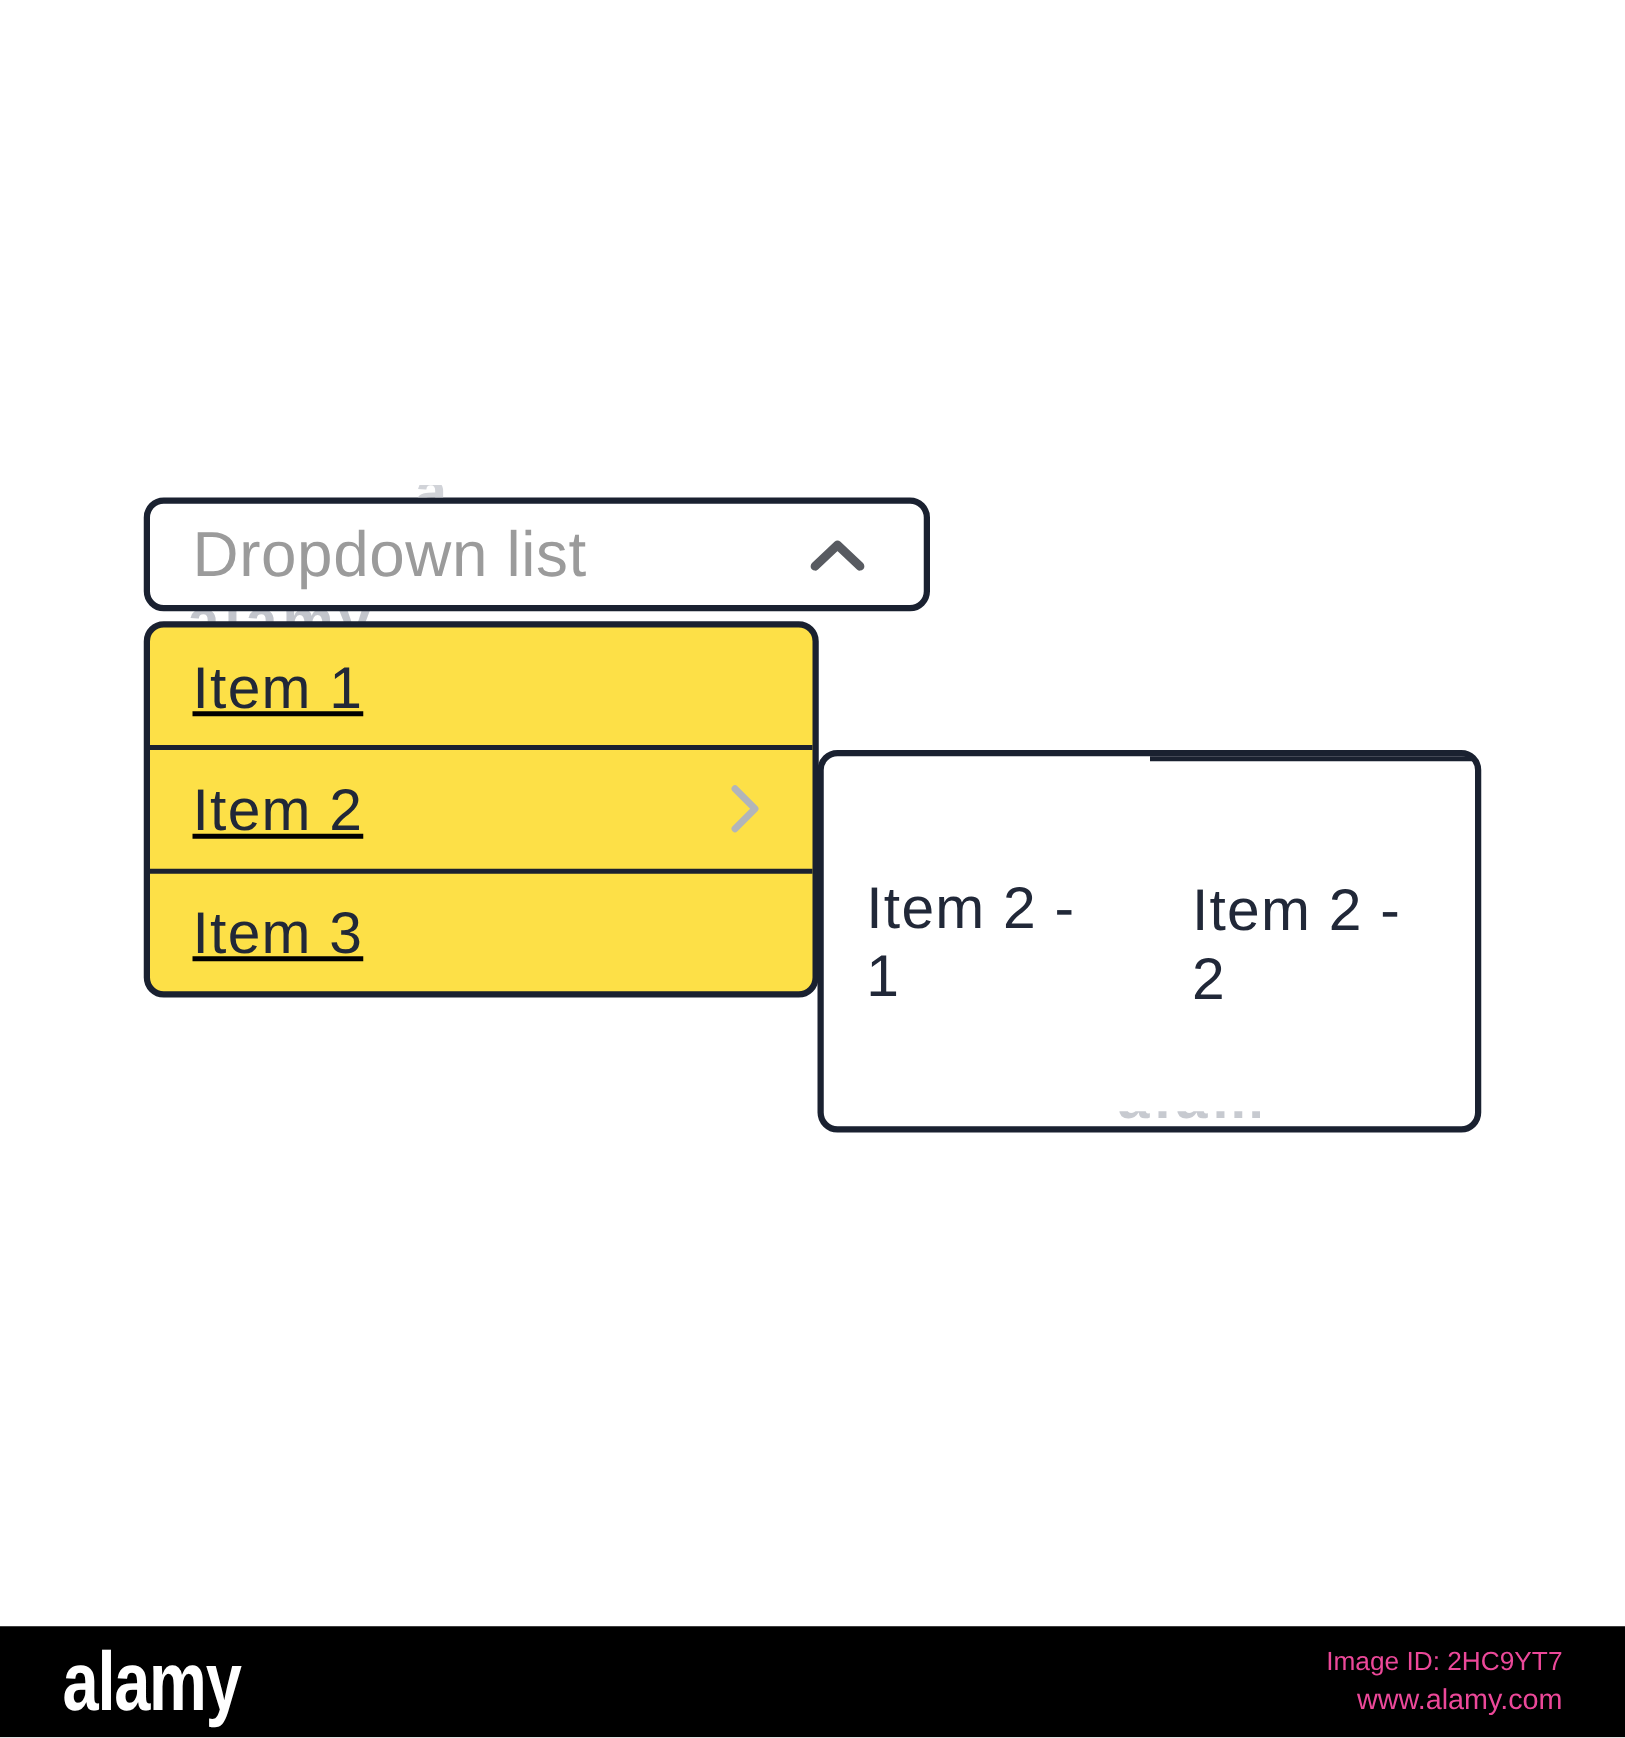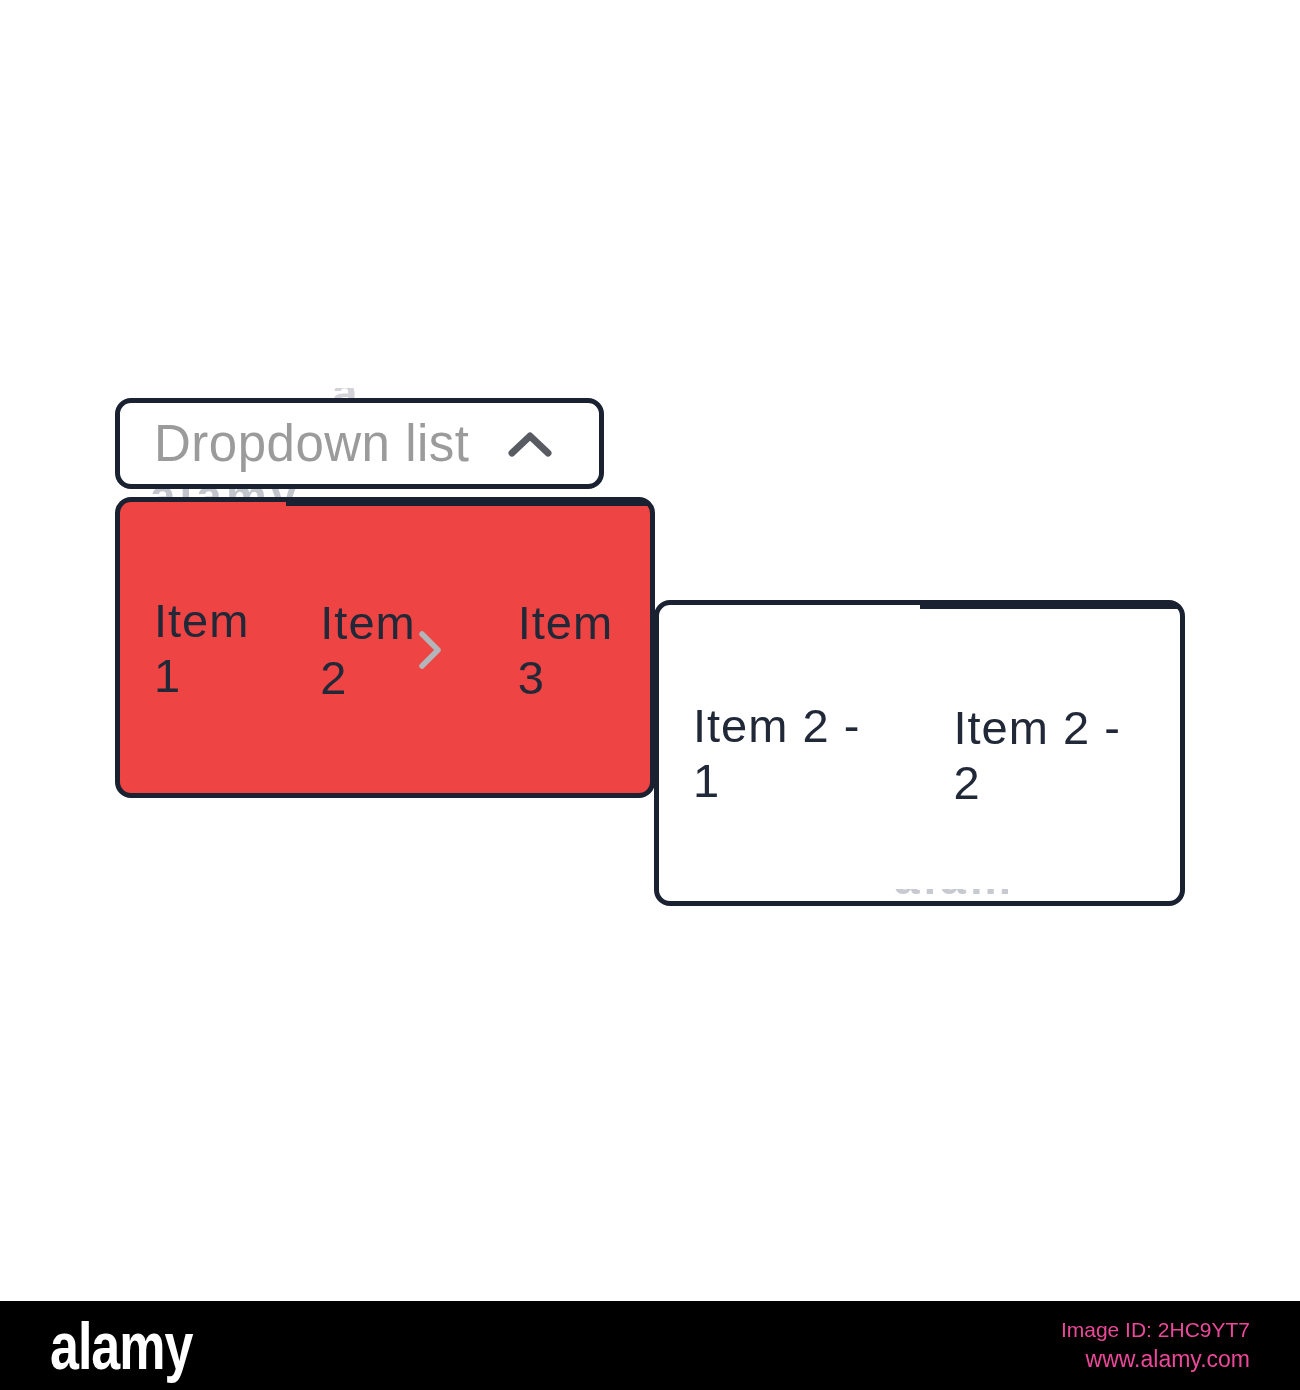--- a/index.html
+++ b/index.html
@@ -22,33 +22,33 @@
   .wm > span{display:block;font-size:46px;line-height:46px;letter-spacing:4px;}
   .wm-header-gap{left:150px;top:487px;width:212px;height:11px;z-index:1;}
   .wm-header-gap > span{margin-top:-14px;}
   .wm-header-top{left:332px;top:388px;width:26px;height:10px;z-index:6;opacity:.75;}
   .wm-header-top > span{margin-top:-18px;}
   .wm-submenu-bottom{left:894px;top:889px;width:114px;height:11px;z-index:6;opacity:.9;}
   .wm-submenu-bottom > span{margin-top:-34px;}
 
   
   .dd-header{
-    position:absolute;left:115px;top:398px;width:489px;height:91px;box-sizing:border-box;
+    position:absolute;left:115px;top:398px;width:629px;height:91px;box-sizing:border-box;
     background:#fff;border:5px solid var(--outline);border-radius:16px;z-index:4;
     display:flex;align-items:center;justify-content:space-between;
     padding:0 32px 0 34px;cursor:pointer;
   }
   .dd-placeholder{font-size:51px;color:var(--placeholder);letter-spacing:.5px;}
   .dd-chevron{display:flex;align-items:center;margin-right:14px;}
 
   
   .menu-panel{
     position:absolute;left:115px;top:497px;width:540px;height:301px;box-sizing:border-box;
-    background:#ef4444;border:5px solid var(--outline);border-radius:16px;z-index:3;
-    display:flex;flex-direction:row;
+    background:#fde047;border:5px solid var(--outline);border-radius:16px;z-index:3;
+    display:flex;flex-direction:column;text-decoration:underline;
   }
   .menu-row{
     flex:1;display:flex;align-items:center;justify-content:space-between;
     padding:0 30px 0 34px;cursor:pointer;
   }
   .menu-row + .menu-row{border-top:4px solid var(--outline);}
   .menu-label{font-size:47px;color:var(--item-text);letter-spacing:1px;}
   .submenu-arrow{display:flex;align-items:center;margin-right:10px;}
 
   

